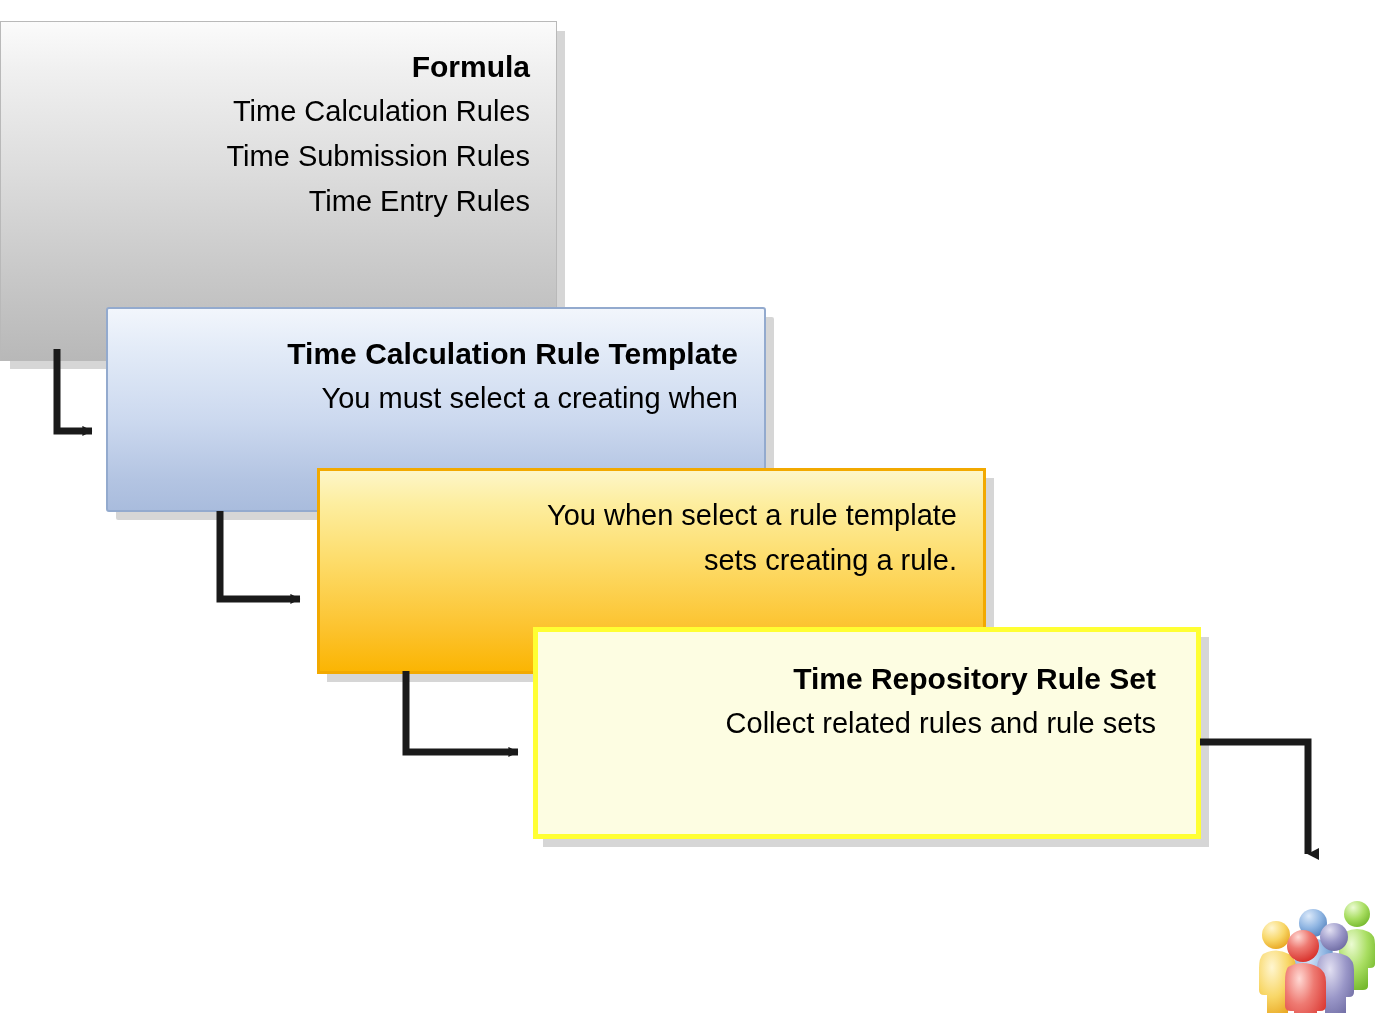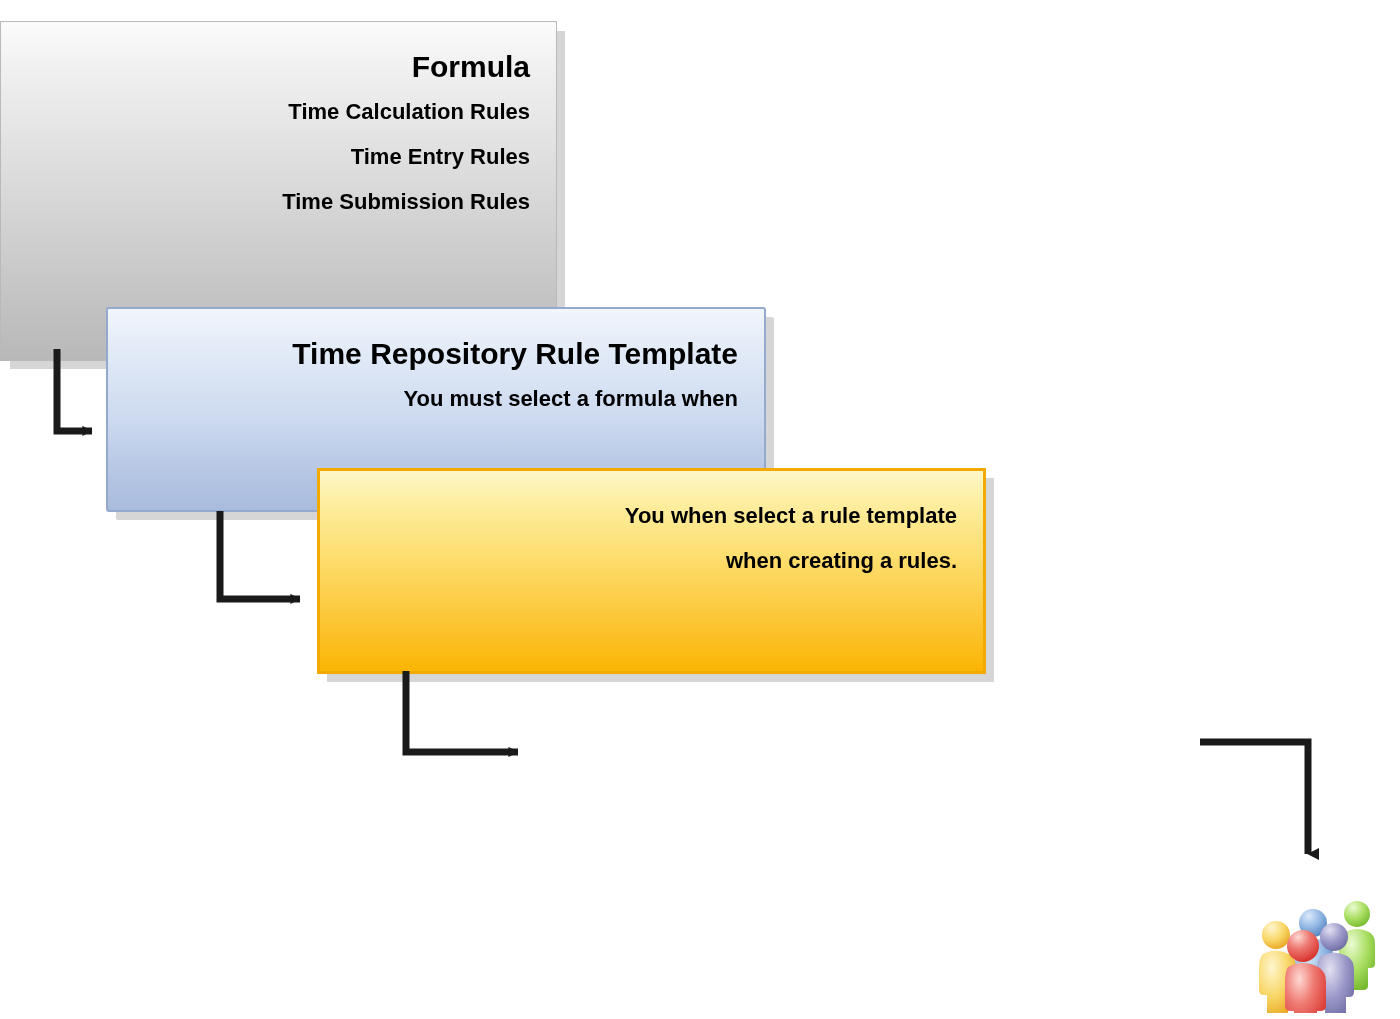--- a/index.html
+++ b/index.html
@@ -36,22 +36,22 @@
     padding: 22px 26px;
   }
   .title {
     font-weight: bold;
     font-size: 30px;
     line-height: 45px;
     color: #000;
     white-space: nowrap;
   }
   .line {
-    font-weight: bold;
-    font-size: 22px;
+    font-weight: normal;
+    font-size: 29px;
     line-height: 45px;
     color: #000;
     white-space: nowrap;
   }
 
   
   #box-formula {
     left: 0px; top: 5px;
     width: 557px; height: 340px;
     border: 1px solid #b9b9b9;
@@ -101,39 +101,45 @@
 </style>
 </head>
 <body>
 
 <div id="stage">
 
   <div class="box" id="box-formula">
     <div class="inner">
       <div class="title">Formula</div>
       <div class="line">Time Calculation Rules</div>
+      <div class="line">Time Submission Rules</div>
       <div class="line">Time Entry Rules</div>
-      <div class="line">Time Submission Rules</div>
     </div>
   </div>
 
   <div class="box" id="box-template">
     <div class="inner">
-      <div class="title">Time Repository Rule Template</div>
-      <div class="line">You must select a formula when</div>
+      <div class="title">Time Calculation Rule Template</div>
+      <div class="line">You must select a creating when</div>
     </div>
   </div>
 
   <div class="box" id="box-rule">
     <div class="inner">
       <div class="line">You when select a rule template</div>
-      <div class="line">when creating a rules.</div>
-    </div>
-  </div>
-
+      <div class="line">sets creating a rule.</div>
+    </div>
+  </div>
+
+  <div class="box" id="box-ruleset">
+    <div class="inner">
+      <div class="title">Time Repository Rule Set</div>
+      <div class="line">Collect related rules and rule sets</div>
+    </div>
+  </div>
 
   <svg id="arrows" viewBox="0 0 1400 1019">
     <defs>
       <marker id="ah-r" markerWidth="11" markerHeight="11" refX="9.6" refY="5.5" orient="auto" markerUnits="userSpaceOnUse">
         <path d="M0,0.4 L10,5.5 L0,10.6 Z" fill="#1a1a1a"></path>
       </marker>
       <marker id="ah-d" markerWidth="13" markerHeight="13" refX="6.5" refY="11.3" orient="auto" markerUnits="userSpaceOnUse">
         <path d="M0.4,0 L12.6,0 L6.5,12 Z" fill="#1a1a1a"></path>
       </marker>
     </defs>

